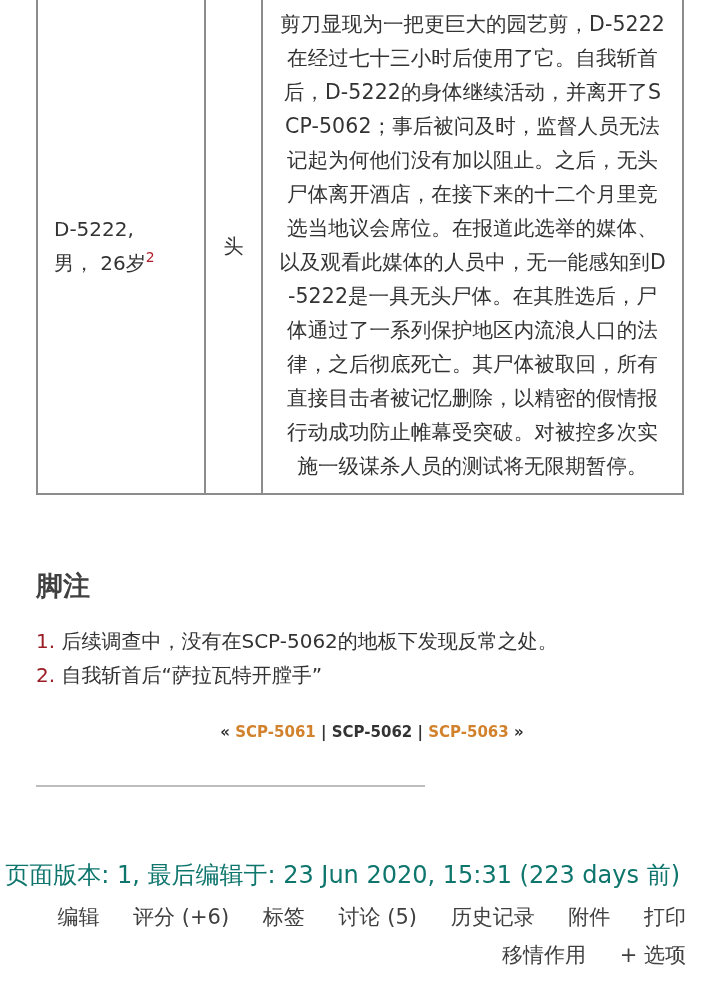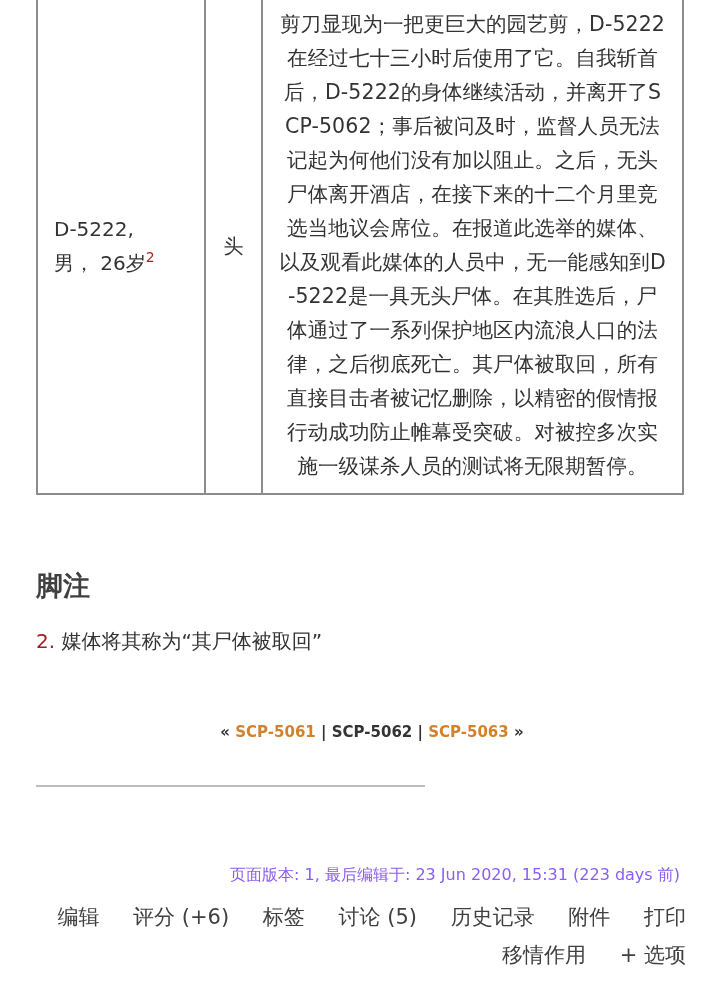--- a/index.html
+++ b/index.html
@@ -113,23 +113,23 @@
     color: #a31e29;
     text-decoration: none;
     margin-right: 10px;
     white-space: nowrap;
   }
   
   .page-info {
     position: absolute;
     right: 40px;
     top: 860px;
-    font-size: 16px;
+    font-size: 24px;
     line-height: 30px;
-    color: #8b5cf6;
+    color: #0f766e;
     white-space: nowrap;
   }
   
   .actions {
     position: absolute;
     left: 36px;
     top: 898px;
     width: 650px;
     text-align: right;
     font-size: 21px;
@@ -163,21 +163,24 @@
         <div class="result-text">剪刀显现为一把更巨大的园艺剪，D-5222在经过七十三小时后使用了它。自我斩首后，D-5222的身体继续活动，并离开了SCP-5062；事后被问及时，监督人员无法记起为何他们没有加以阻止。之后，无头尸体离开酒店，在接下来的十二个月里竞选当地议会席位。在报道此选举的媒体、以及观看此媒体的人员中，无一能感知到D-5222是一具无头尸体。在其胜选后，尸体通过了一系列保护地区内流浪人口的法律，之后彻底死亡。其尸体被取回，所有直接目击者被记忆删除，以精密的假情报行动成功防止帷幕受突破。对被控多次实施一级谋杀人员的测试将无限期暂停。</div>
       </td>
     </tr>
   </tbody>
     </table>
 
   <h2 class="footnotes-title">脚注</h2>
 
   <ul class="footnotes-list">
     <li>
-      <a class="fn-num">2.</a><span> 媒体将其称为“其尸体被取回”</span>
+      <a class="fn-num">1.</a><span> 后续调查中，没有在SCP-5062的地板下发现反常之处。</span>
+    </li>
+    <li>
+      <a class="fn-num">2.</a><span> 自我斩首后“萨拉瓦特开膛手”</span>
     </li>
   </ul>
 
   <div class="nav-line">
     <span>« </span><a class="nav-link">SCP-5061</a><span> | </span><span class="nav-current">SCP-5062</span><span> | </span><a class="nav-link">SCP-5063</a><span> »</span>
   </div>
 
   <div class="divider"></div>
 
 

